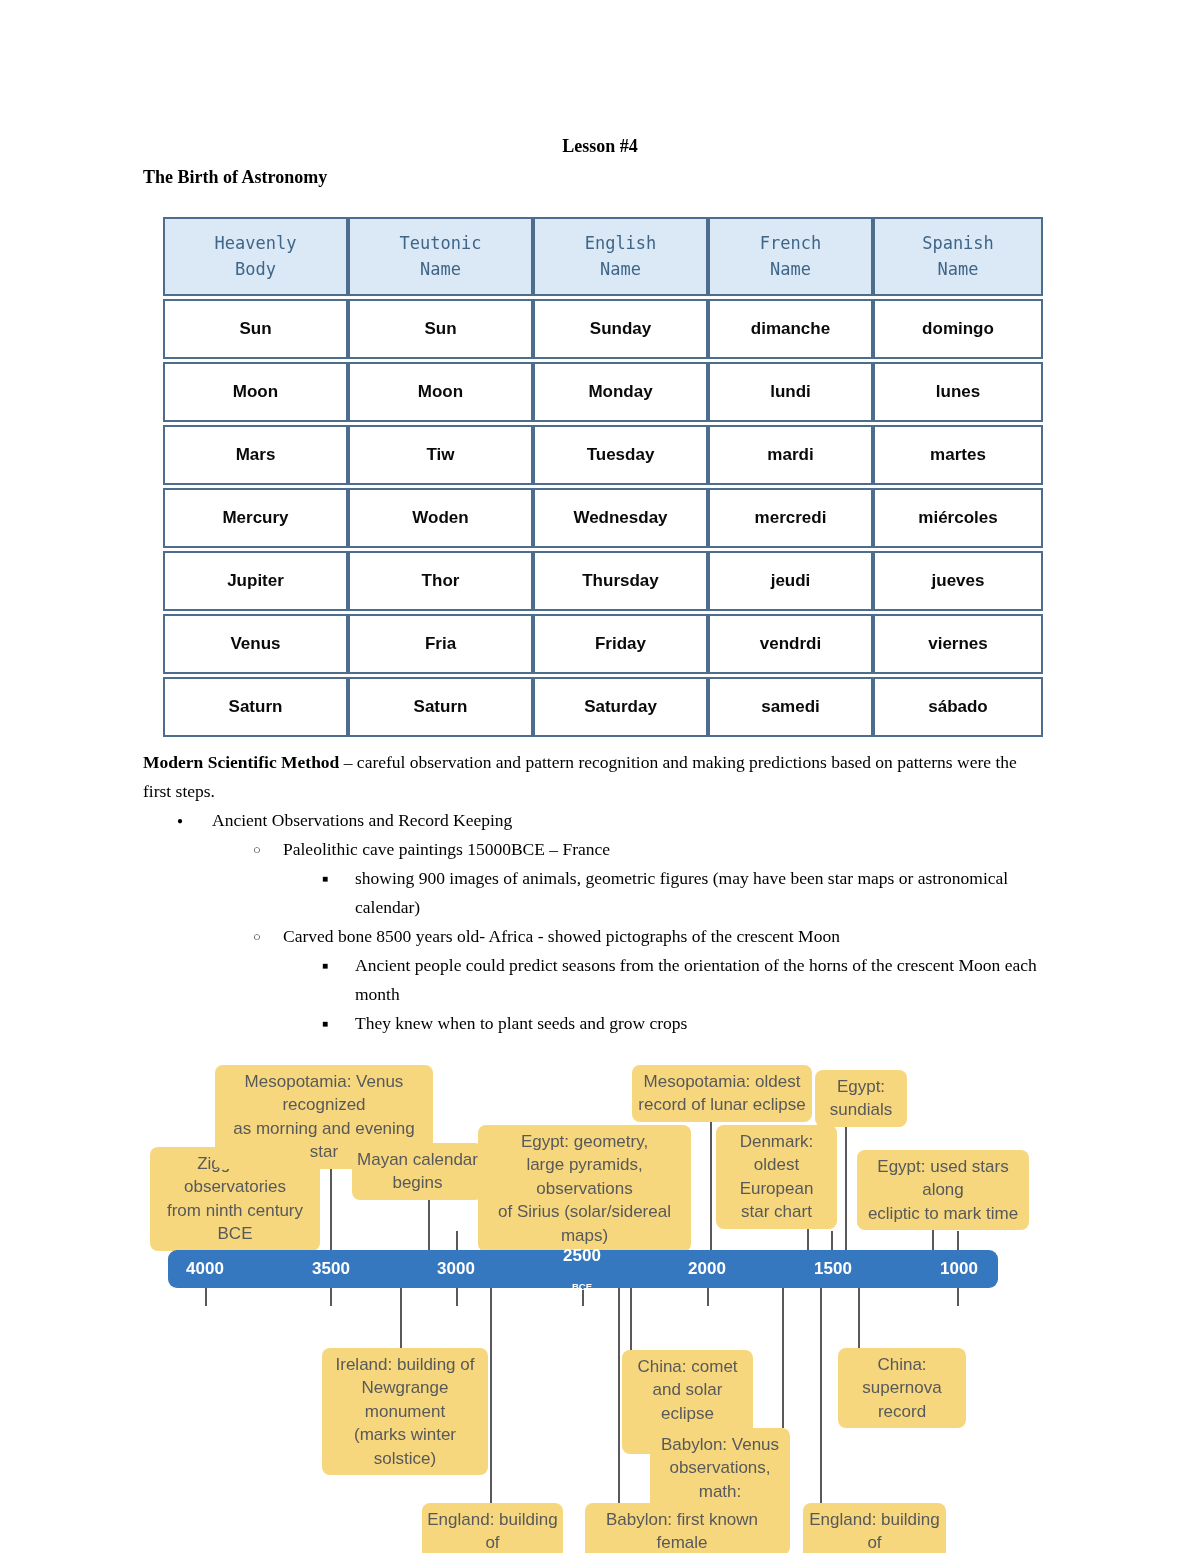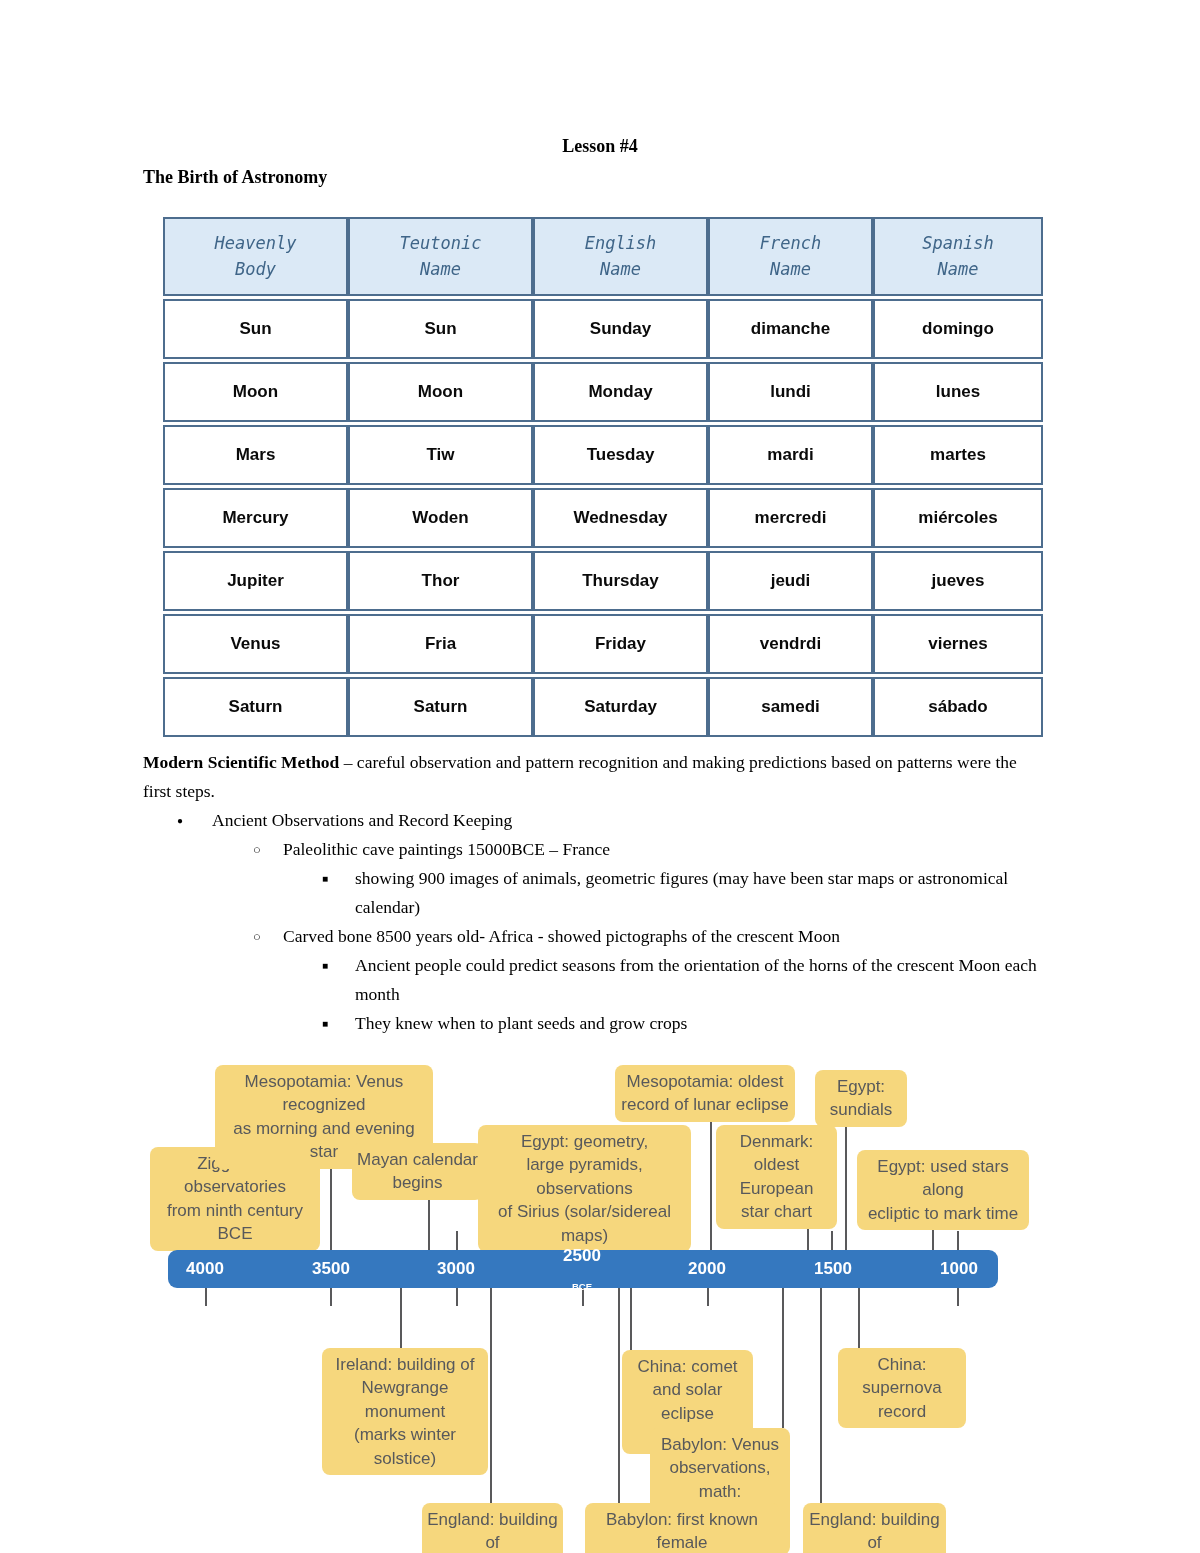--- a/index.html
+++ b/index.html
@@ -17,21 +17,20 @@
   
   .tablewrap { position:absolute; top:214px; left:163px; }
   table.days {
     table-layout:fixed; width:880px; border-collapse:separate; border-spacing:0 3px;
   }
   table.days th {
     background:#dbe9f6; color:#3f6588; border:2px solid #4d6d8e;
     font-family:"DejaVu Sans Mono", monospace; font-weight:normal;
     font-size:17px; line-height:1.5; white-space:pre-line; padding:12px 0;
     text-align:center;
-    font-style:italic;
   }
   table.days td {
     background:#ffffff; border:2px solid #4d6d8e; height:54px;
     font-family:"Liberation Sans", sans-serif; font-weight:bold; font-size:17px;
     text-align:center; color:#0a0a0a;
   }
   
   .bodytext {
     position:absolute; top:748px; left:143px; width:905px;
     font-size:17.5px; line-height:29px;
@@ -197,21 +196,21 @@
 
     <div class="tl-label" style="left:150px; top:97px;  width:170px;">Ziggurats: observatories
 from ninth century BCE</div>
     <div class="tl-label" style="left:215px; top:15px;  width:218px;">Mesopotamia: Venus recognized
 as morning and evening star</div>
     <div class="tl-label" style="left:352px; top:93px;  width:131px;">Mayan calendar
 begins</div>
     <div class="tl-label" style="left:478px; top:75px;  width:213px;">Egypt: geometry,
 large pyramids, observations
 of Sirius (solar/sidereal maps)</div>
-    <div class="tl-label" style="left:615px; top:15px;  width:180px;">Mesopotamia: oldest
+    <div class="tl-label" style="left:632px; top:15px;  width:180px;">Mesopotamia: oldest
 record of lunar eclipse</div>
     <div class="tl-label" style="left:716px; top:75px;  width:121px;">Denmark:
 oldest European
 star chart</div>
     <div class="tl-label" style="left:815px; top:20px;  width:92px;">Egypt: sundials</div>
     <div class="tl-label" style="left:857px; top:100px; width:172px;">Egypt: used stars along
 ecliptic to mark time</div>
 
     <div class="tl-label" style="left:322px; top:298px; width:166px;">Ireland: building of
 Newgrange monument

